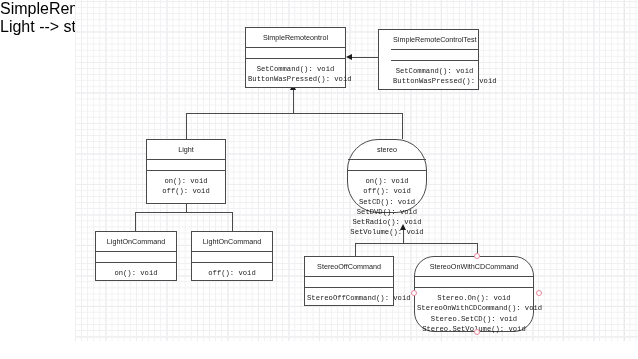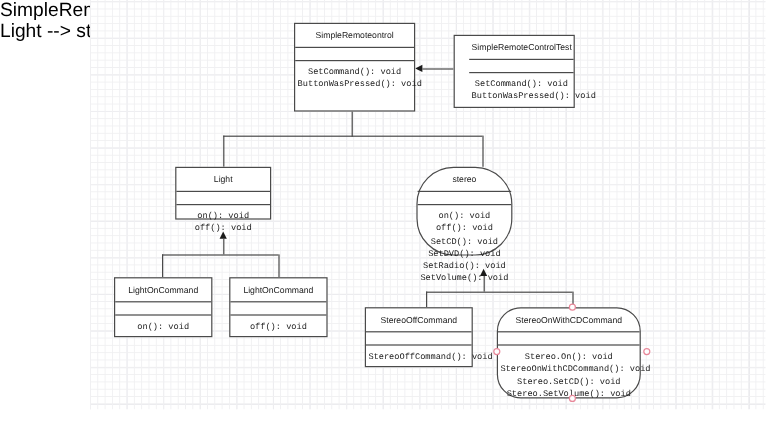--- a/index.html
+++ b/index.html
@@ -144,41 +144,41 @@
    stereo --&gt;
   <div class="edge-v" style="left:403px; top:230px; height:13px;"></div>
   <div class="arrow-up" style="left:399.5px; top:224px;"></div>
   <div class="edge-h" style="left:355px; top:243px; width:122px;"></div>
   <div class="edge-v" style="left:355px; top:243px; height:13px;"></div>
   <div class="edge-v" style="left:477px; top:243px; height:13px;"></div>
 
   
 
   
-  <div class="uml-class" style="left:245px; top:19px; width:101px; height:74px;">
+  <div class="uml-class" style="left:245px; top:27px; width:101px; height:61px;">
     <div class="uml-name">SimpleRemoteontrol</div>
     <div class="uml-attrs"></div>
     <div class="uml-ops">
       <div>SetCommand(): void</div>
       <div>ButtonWasPressed(): void</div>
     </div>
   </div>
 
   
   <div class="uml-class" style="left:378px; top:29px; width:101px; height:61px;padding-left:12px;">
     <div class="uml-name">SimpleRemoteControlTest</div>
     <div class="uml-attrs"></div>
     <div class="uml-ops">
       <div>SetCommand(): void</div>
       <div>ButtonWasPressed(): void</div>
     </div>
   </div>
 
   
-  <div class="uml-class" style="left:146px; top:139px; width:80px; height:44px;">
+  <div class="uml-class" style="left:146px; top:139px; width:80px; height:65px;">
     <div class="uml-name">Light</div>
     <div class="uml-attrs"></div>
     <div class="uml-ops">
       <div>on(): void</div>
       <div>off(): void</div>
     </div>
   </div>
 
   
   <div class="uml-class" style="left:347px; top:139px; width:80px; height:74px;border-radius:31px;">

